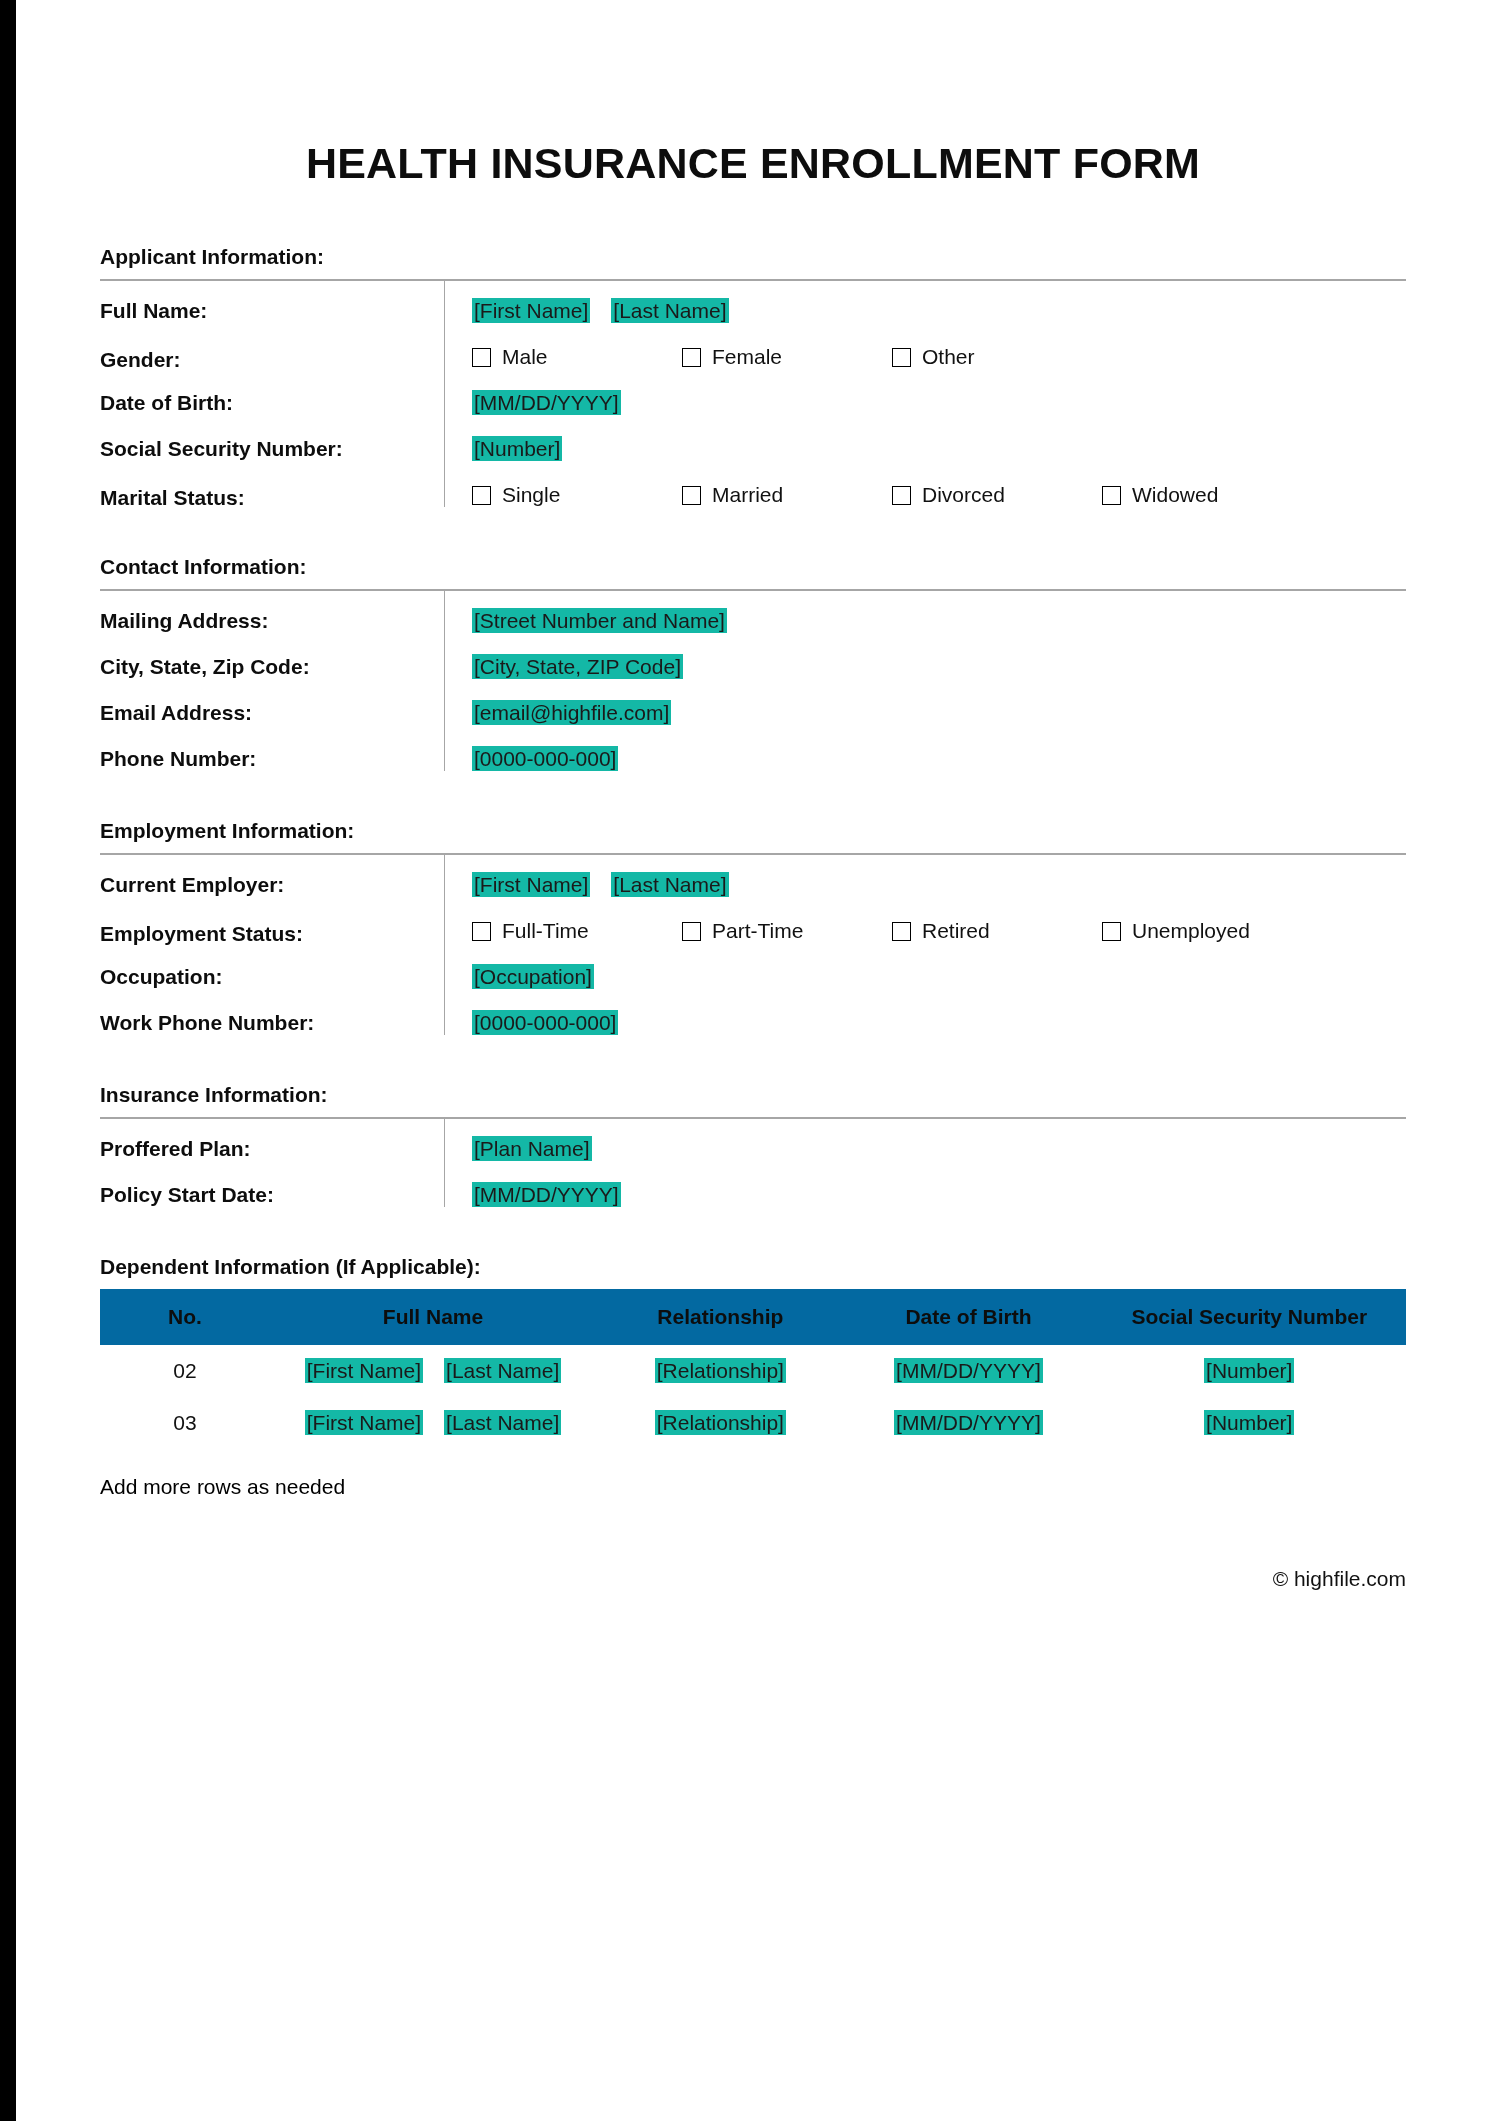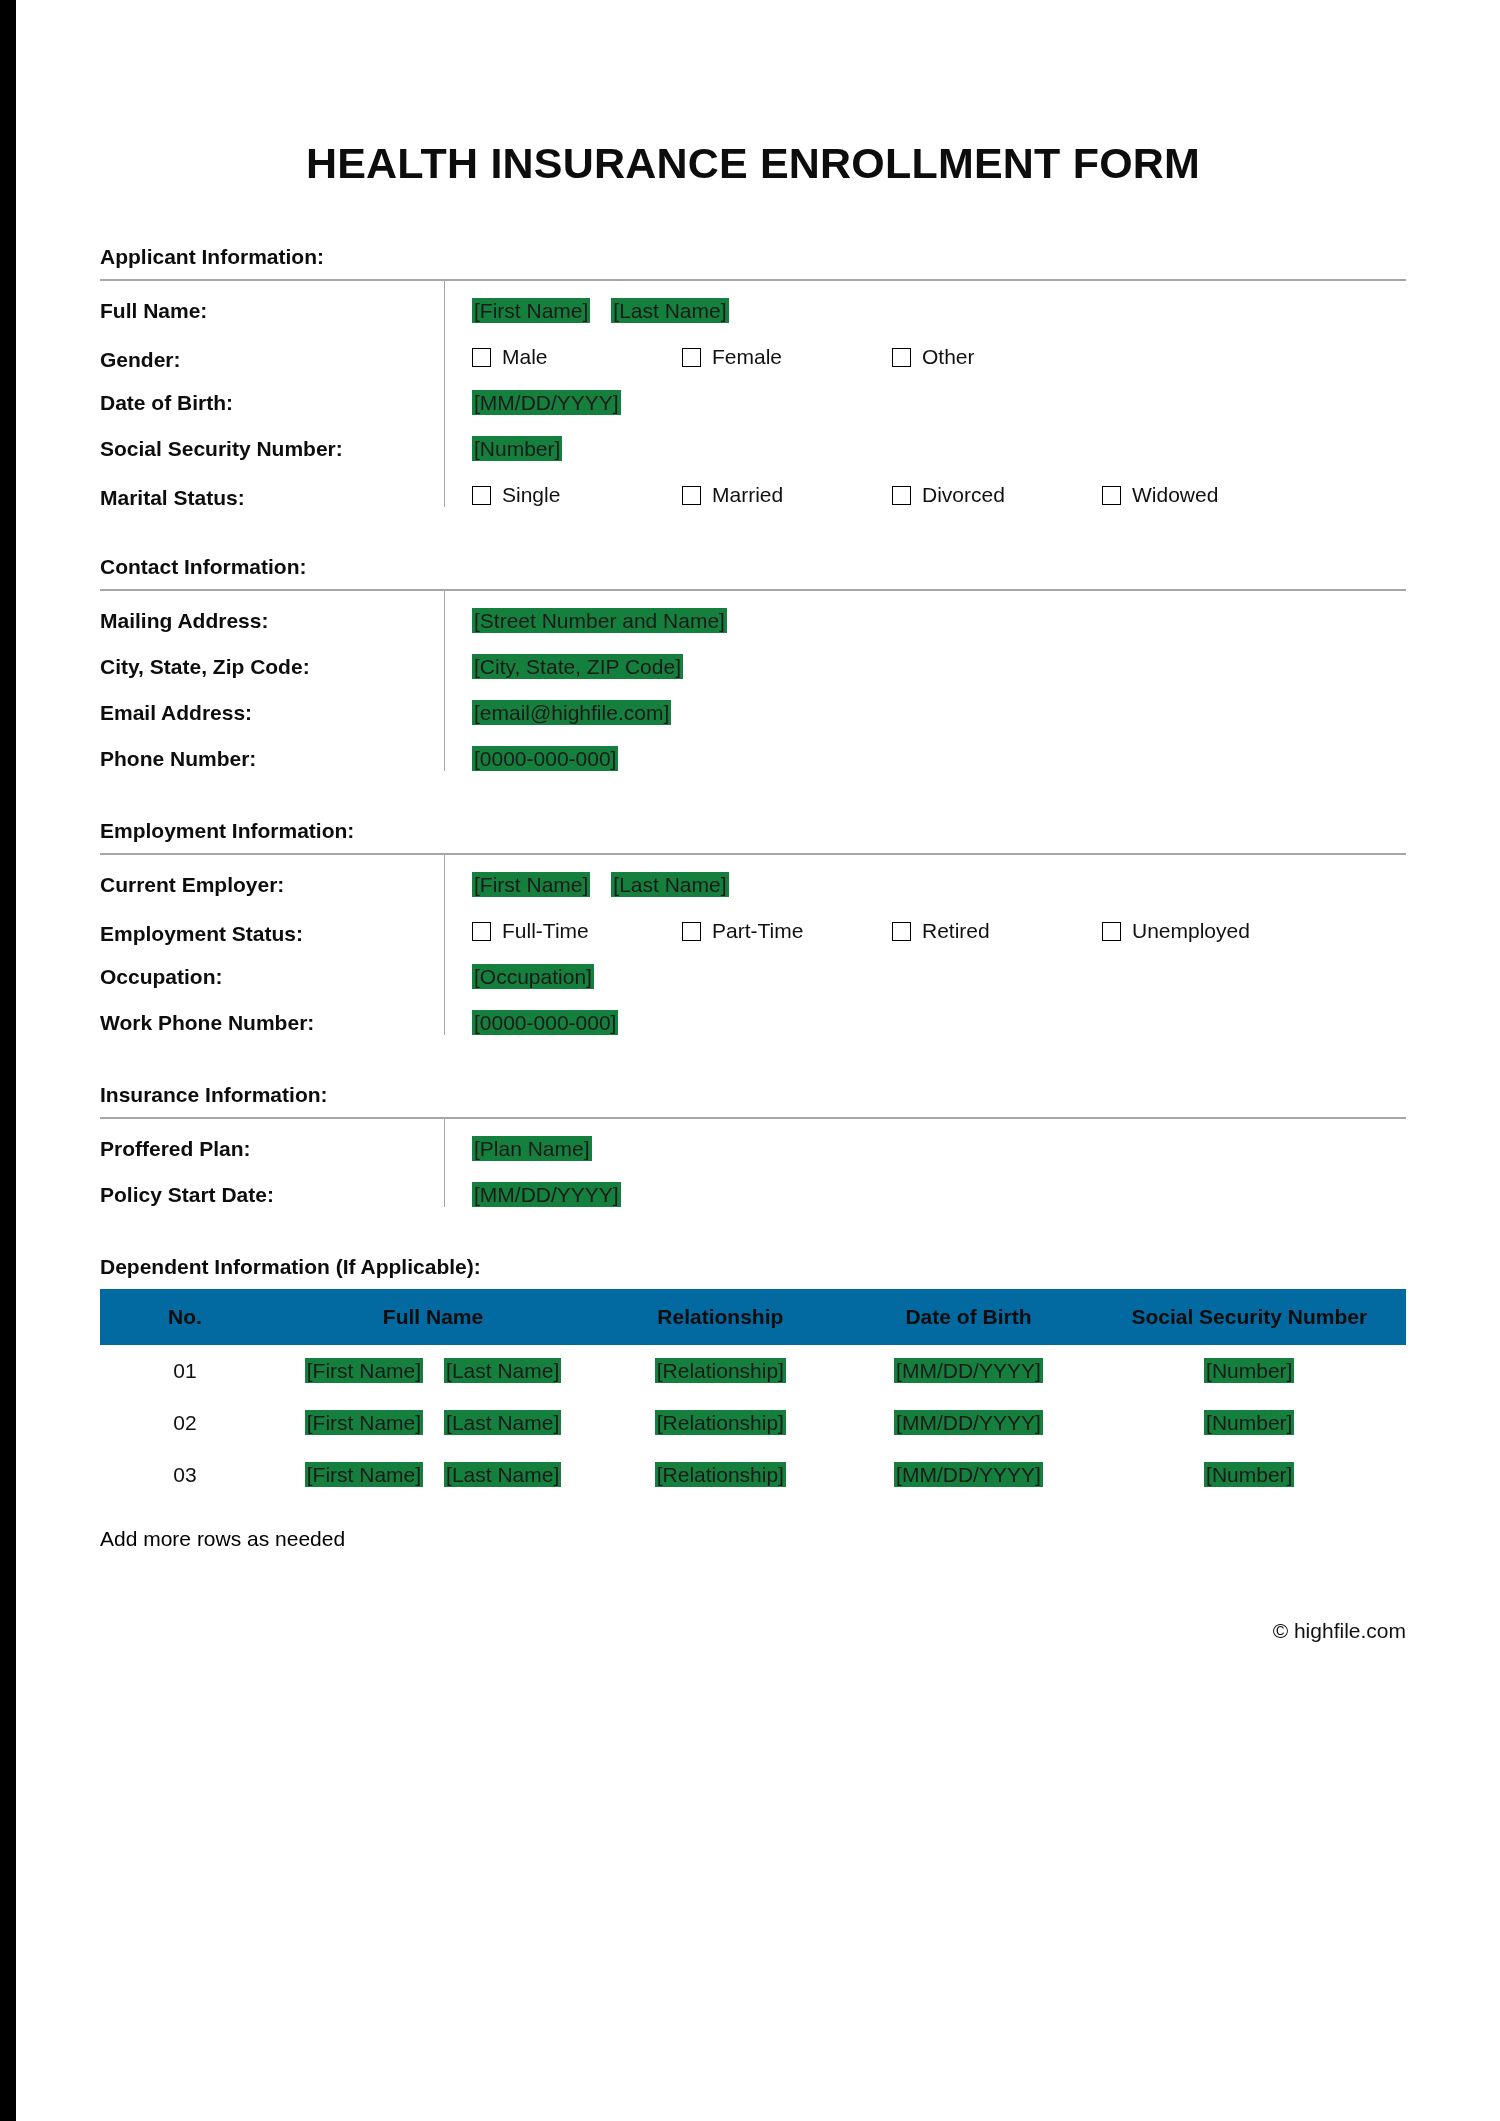--- a/index.html
+++ b/index.html
@@ -98,21 +98,21 @@
   .field-value {
     flex: 1 1 auto;
     padding-left: 28px;
     padding-top: 14px;
     font-size: 21px;
     color: #111111;
     box-sizing: border-box;
   }
 
   .hl {
-    background: #15803d;
+    background: #14b8a6;
     padding: 1px 2px;
     color: #1a1a1a;
   }
   .hl + .hl { margin-left: 21px; }
 
   
   .checks {
     display: flex;
     align-items: center;
   }
@@ -382,27 +382,20 @@
         <tr>
           <th class="col-no">No.</th>
           <th class="col-name">Full Name</th>
           <th class="col-rel">Relationship</th>
           <th class="col-dob">Date of Birth</th>
           <th class="col-ssn">Social Security Number</th>
         </tr>
       </thead>
       <tbody>
 
-        <tr>
-          <td class="col-no">01</td>
-          <td class="col-name"><span class="hl">[First Name]</span><span class="hl">[Last Name]</span></td>
-          <td class="col-rel"><span class="hl">[Relationship]</span></td>
-          <td class="col-dob"><span class="hl">[MM/DD/YYYY]</span></td>
-          <td class="col-ssn"><span class="hl">[Number]</span></td>
-        </tr>
 
         <tr>
           <td class="col-no">02</td>
           <td class="col-name"><span class="hl">[First Name]</span><span class="hl">[Last Name]</span></td>
           <td class="col-rel"><span class="hl">[Relationship]</span></td>
           <td class="col-dob"><span class="hl">[MM/DD/YYYY]</span></td>
           <td class="col-ssn"><span class="hl">[Number]</span></td>
         </tr>
 
         <tr>

